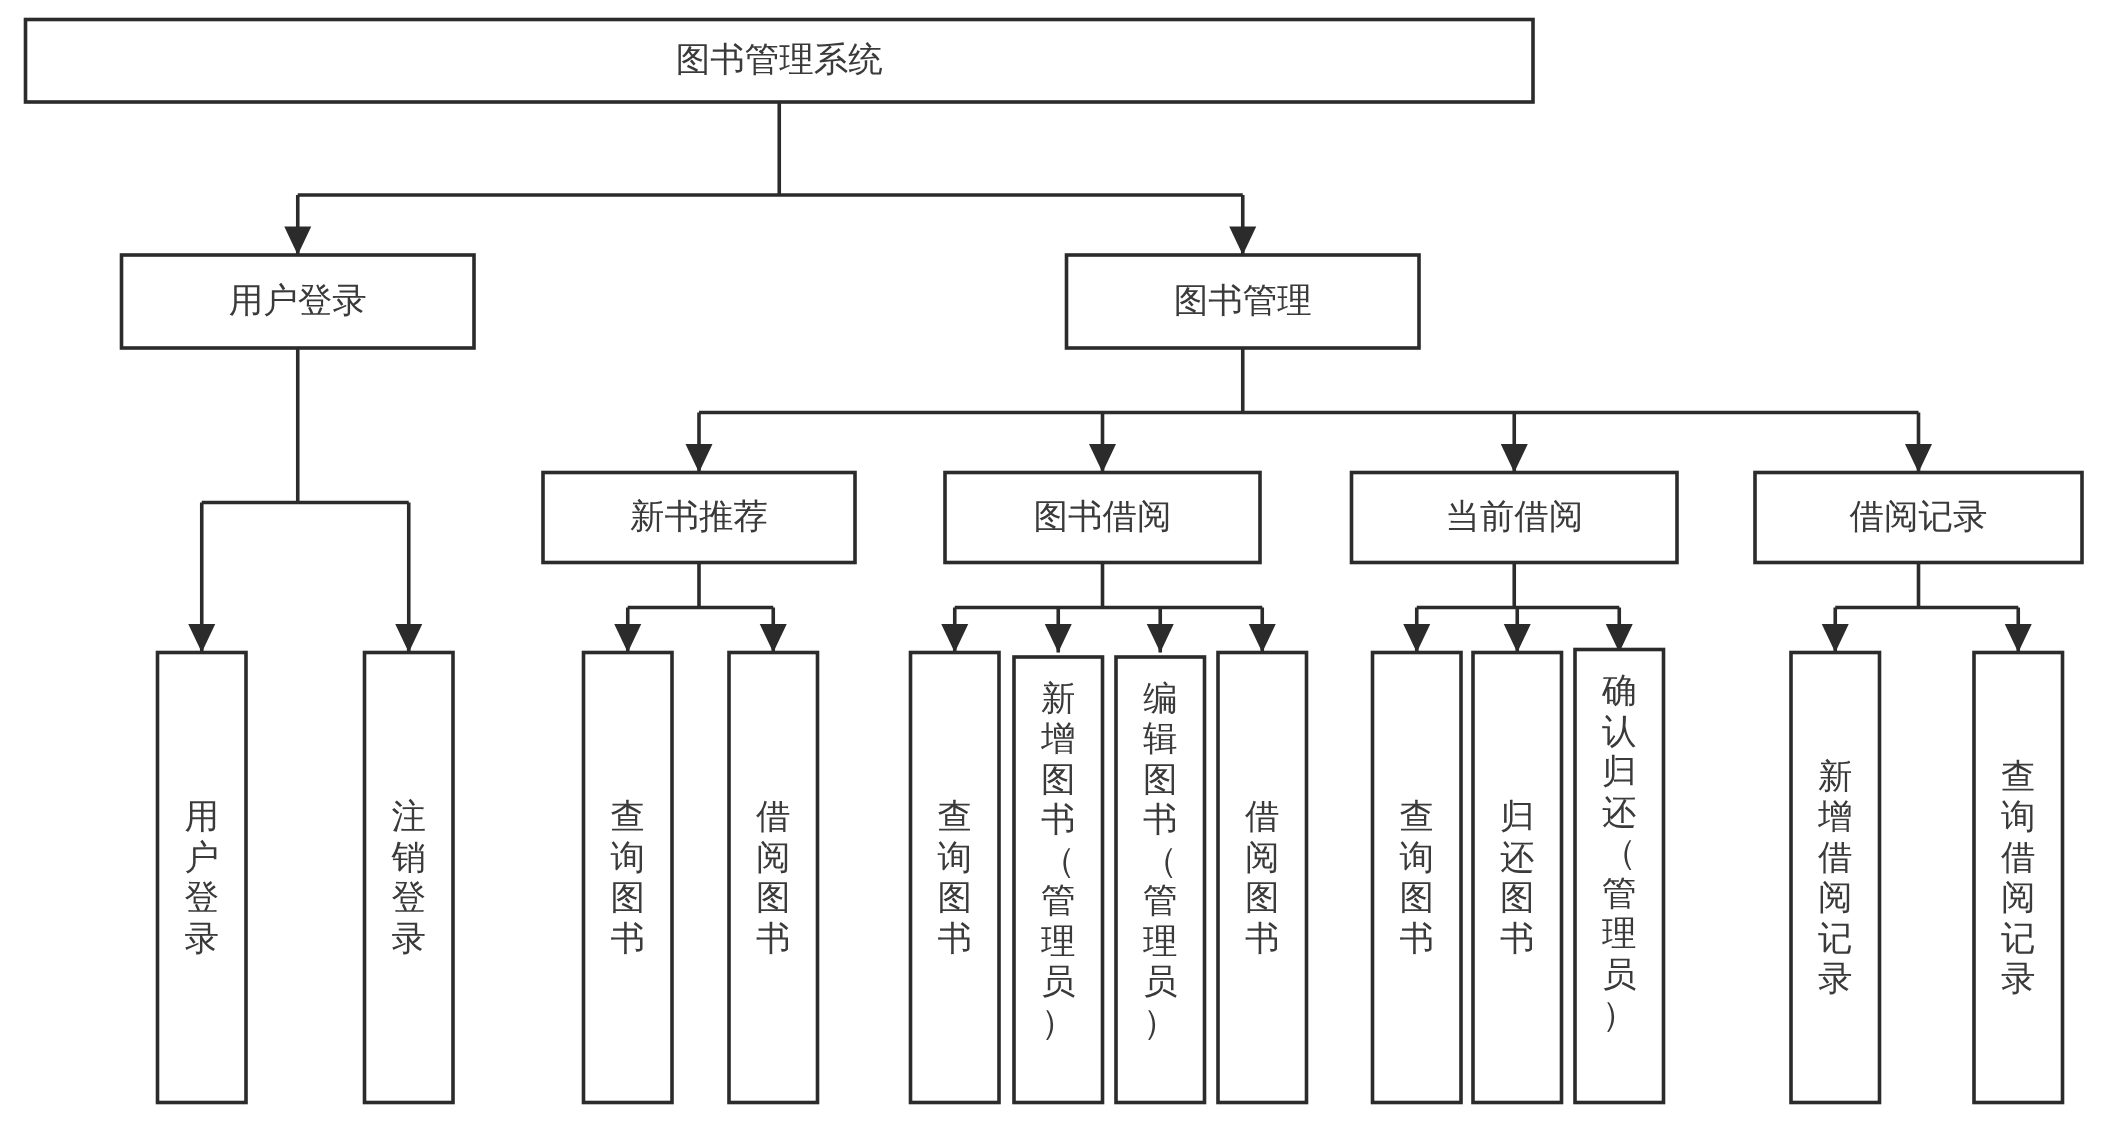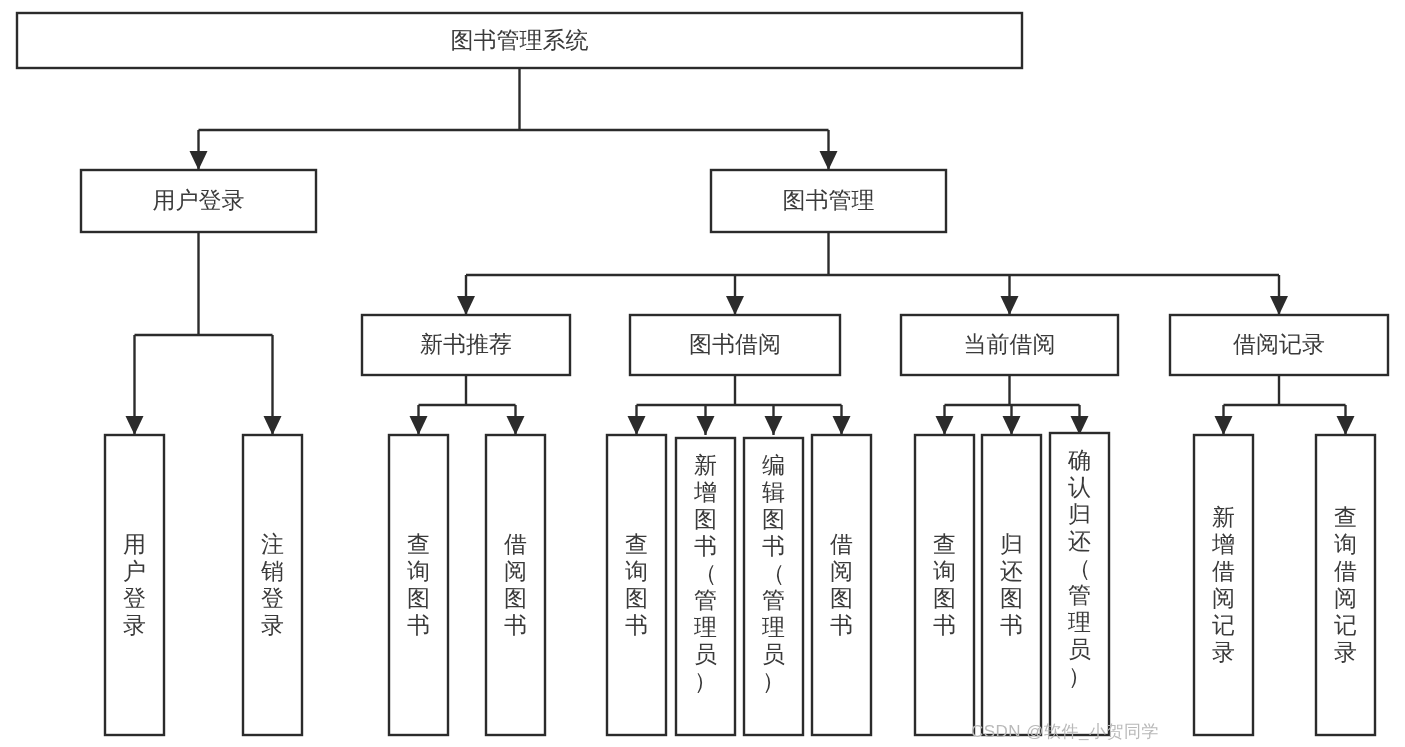--- a/index.html
+++ b/index.html
@@ -200,14 +200,13 @@
         <g>
           <rect x="1194" y="435" width="59" height="300" class="node-rect" rx="0"></rect>
           <text x="1223.5" y="0" class="node-label-v"><tspan x="1223.5" y="525.06">新</tspan><tspan x="1223.5" y="552.06">增</tspan><tspan x="1223.5" y="579.06">借</tspan><tspan x="1223.5" y="606.06">阅</tspan><tspan x="1223.5" y="633.06">记</tspan><tspan x="1223.5" y="660.06">录</tspan></text>
         </g>
         <g>
           <rect x="1316" y="435" width="59" height="300" class="node-rect" rx="0"></rect>
           <text x="1345.5" y="0" class="node-label-v"><tspan x="1345.5" y="525.06">查</tspan><tspan x="1345.5" y="552.06">询</tspan><tspan x="1345.5" y="579.06">借</tspan><tspan x="1345.5" y="606.06">阅</tspan><tspan x="1345.5" y="633.06">记</tspan><tspan x="1345.5" y="660.06">录</tspan></text>
         </g>
       </g>
   </svg>
-  <div class="watermark">CSDN @软件_小贺同学</div>
 </div>
 
 </body></html>

